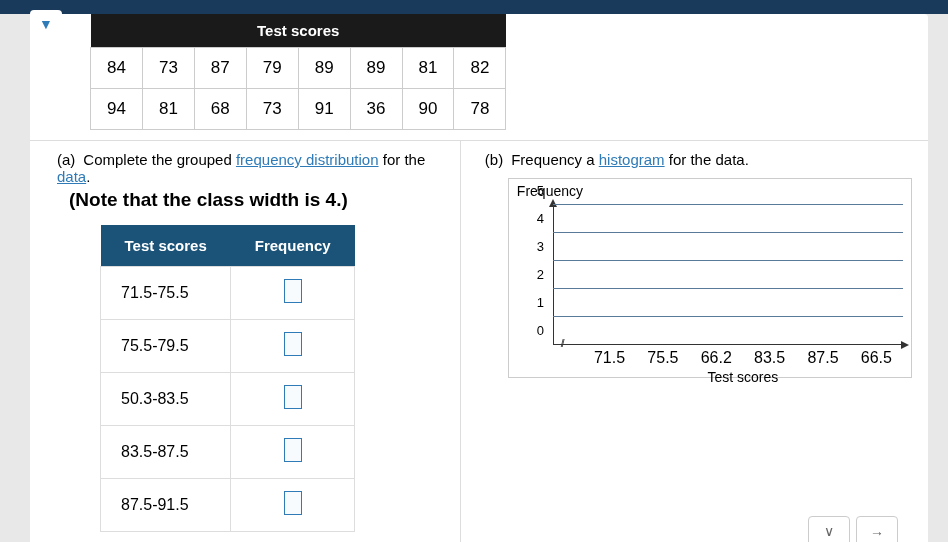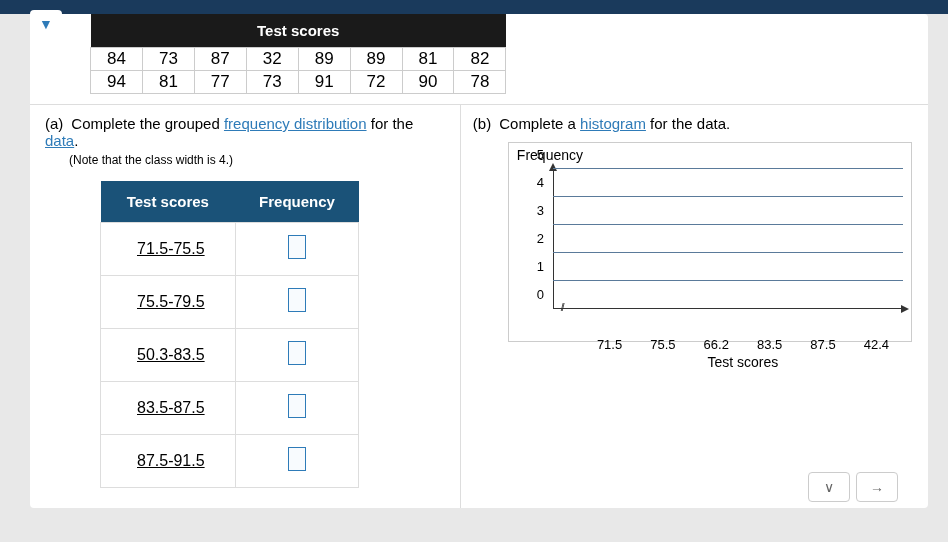--- a/index.html
+++ b/index.html
@@ -6,48 +6,48 @@
     body { font-family: Arial, sans-serif; background: #e8e8e8; width: 948px; height: 542px; overflow: hidden; }
     
     .header-bar { background: #1a3a5c; color: white; padding: 4px 40px 10px 100px; font-size: 14px; position: relative; }
     .header-bar .dropdown-btn { position: absolute; left: 30px; top: 10px; background: white; border-radius: 4px; width: 32px; height: 28px; display: flex; align-items: center; justify-content: center; color: #2e7bb8; }
     
     .content-area { background: white; margin: 0 20px 10px 30px; padding: 0; border-radius: 4px; }
     
     .data-table-wrap { padding: 0; }
     .data-table { border-collapse: collapse; margin-left: 60px; }
     .data-table th { background: #1a1a1a; color: white; padding: 8px 16px; font-weight: bold; text-align: center; font-size: 15px; }
-    .data-table td { border: 1px solid #ccc; padding: 1px 16px; text-align: center; background: white; font-size: 17px; }
+    .data-table td { border: 1px solid #ccc; padding: 10px 16px; text-align: center; background: white; font-size: 17px; }
     
     .parts-row { display: flex; border-top: 1px solid #ddd; margin-top: 10px; }
     .part-a { flex: 1; border-right: 1px solid #ddd; padding: 10px 12px 20px 15px; }
     .part-b { flex: 1.1; padding: 10px 12px 20px 12px; position: relative; }
     
-    .part-label { font-size: 15px; margin-bottom: 4px; }
+    .part-label { font-size: 15px; margin-bottom: 4px; margin-left: 12px; }
     .part-label .letter { margin-right: 8px; }
     .link-text { color: #2e7bb8; text-decoration: underline; cursor: pointer; }
-    .note-text { font-size: 12px; margin-left: 24px; margin-bottom: 14px; }
+    .note-text { font-size: 19px; margin-left: 24px; margin-bottom: 14px; font-weight: bold; }
     
     .freq-table { border-collapse: collapse; margin-left: 55px; }
     .freq-table th { background: #1a5278; color: white; padding: 12px 24px; font-weight: bold; text-align: center; font-size: 15px; }
     .freq-table td { border: 1px solid #ddd; padding: 12px 18px; text-align: center; font-size: 16px; background: white; }
-    .freq-table td:first-child { text-align: left; padding-left: 36px; padding-right: 30px; text-decoration: underline; }
+    .freq-table td:first-child { text-align: left; padding-left: 20px; padding-right: 30px; }
     .input-box { display: inline-block; width: 18px; height: 24px; border: 1px solid #2e7bb8; background: #f8fbfe; cursor: text; }
     
     .hist-frame { border: 1px solid #ccc; margin: 10px 4px 0 35px; padding: 8px 8px 8px 44px; position: relative; background: white; height: 200px; }
     .ylabel { position: absolute; left: 8px; top: 4px; font-size: 14px; }
     .plot-area { position: relative; height: 140px; margin-top: 18px; }
     .gridline { position: absolute; left: 0; right: 0; height: 1px; background: #5a7a9a; }
     .ytick { position: absolute; left: -16px; font-size: 13px; transform: translateY(-50%); }
     .axis-x { position: absolute; left: 0; right: 0; bottom: 0; height: 1px; background: #333; }
     .axis-y { position: absolute; left: 0; top: 0; bottom: 0; width: 1px; background: #333; }
     .arrow-up { position: absolute; left: -4px; top: -6px; width: 0; height: 0; border-left: 4px solid transparent; border-right: 4px solid transparent; border-bottom: 8px solid #333; }
     .arrow-right { position: absolute; right: -6px; bottom: -4px; width: 0; height: 0; border-top: 4px solid transparent; border-bottom: 4px solid transparent; border-left: 8px solid #333; }
     .break-mark { position: absolute; left: 8px; bottom: -4px; font-size: 10px; color: #333; letter-spacing: -2px; }
-    .xtick-row { display: flex; justify-content: space-between; padding: 4px 0 0 30px; font-size: 13px; margin-top: 24px; }
+    .xtick-row { display: flex; justify-content: space-between; padding: 4px 0 0 30px; font-size: 16px; }
     .xtick-row span { flex: 1; text-align: center; }
     .xlabel { text-align: center; font-size: 14px; margin-top: 2px; padding-left: 30px; }
     
     .nav-footer { position: absolute; bottom: 6px; right: 30px; display: flex; gap: 6px; }
     .nav-btn { width: 42px; height: 30px; border: 1px solid #ccc; background: white; border-radius: 4px; display: flex; align-items: center; justify-content: center; color: #666; cursor: pointer; font-size: 14px; }
   </style>
 </head>
 <body>
 
 <div class="header-bar">
@@ -63,33 +63,33 @@
       <thead>
         <tr>
             <th colspan="8">Test scores</th>
           </tr>
       </thead>
       <tbody>
         <tr>
           <td>84</td>
           <td>73</td>
           <td>87</td>
-          <td>32</td>
+          <td>79</td>
           <td>89</td>
           <td>89</td>
           <td>81</td>
           <td>82</td>
         </tr>
         <tr>
           <td>94</td>
           <td>81</td>
-          <td>77</td>
+          <td>68</td>
           <td>73</td>
           <td>91</td>
-          <td>72</td>
+          <td>36</td>
           <td>90</td>
           <td>78</td>
         </tr>
       </tbody>
     </table>
   </div>
 
   <div class="parts-row">
 
     <div class="part-a">
@@ -127,21 +127,21 @@
           <tr>
               <td>87.5-91.5</td>
               <td><span class="input-box"></span></td>
             </tr>
         </tbody>
       </table>
     </div>
 
     <div class="part-b">
       <div class="part-label">
-        <span class="letter">(b)</span><span>Complete a </span><span class="link-text">histogram</span><span> for the data.</span>
+        <span class="letter">(b)</span><span>Frequency a </span><span class="link-text">histogram</span><span> for the data.</span>
       </div>
 
       <div class="hist-frame">
         <div class="ylabel">Frequency</div>
         <div class="plot-area">
           <div class="arrow-up"></div>
           <div class="axis-y"></div>
           <div class="gridline" style="bottom:20%"></div>
           <div class="gridline" style="bottom:40%"></div>
           <div class="gridline" style="bottom:60%"></div>
@@ -156,21 +156,21 @@
           <div class="axis-x"></div>
           <div class="arrow-right"></div>
           <div class="break-mark">//</div>
         </div>
         <div class="xtick-row">
           <span>71.5</span>
           <span>75.5</span>
           <span>66.2</span>
           <span>83.5</span>
           <span>87.5</span>
-          <span>42.4</span>
+          <span>66.5</span>
         </div>
         <div class="xlabel">Test scores</div>
       </div>
 
       <div class="nav-footer">
         <div class="nav-btn">
             <span>∨</span>
           </div>
         <div class="nav-btn">
             <span>→</span>

